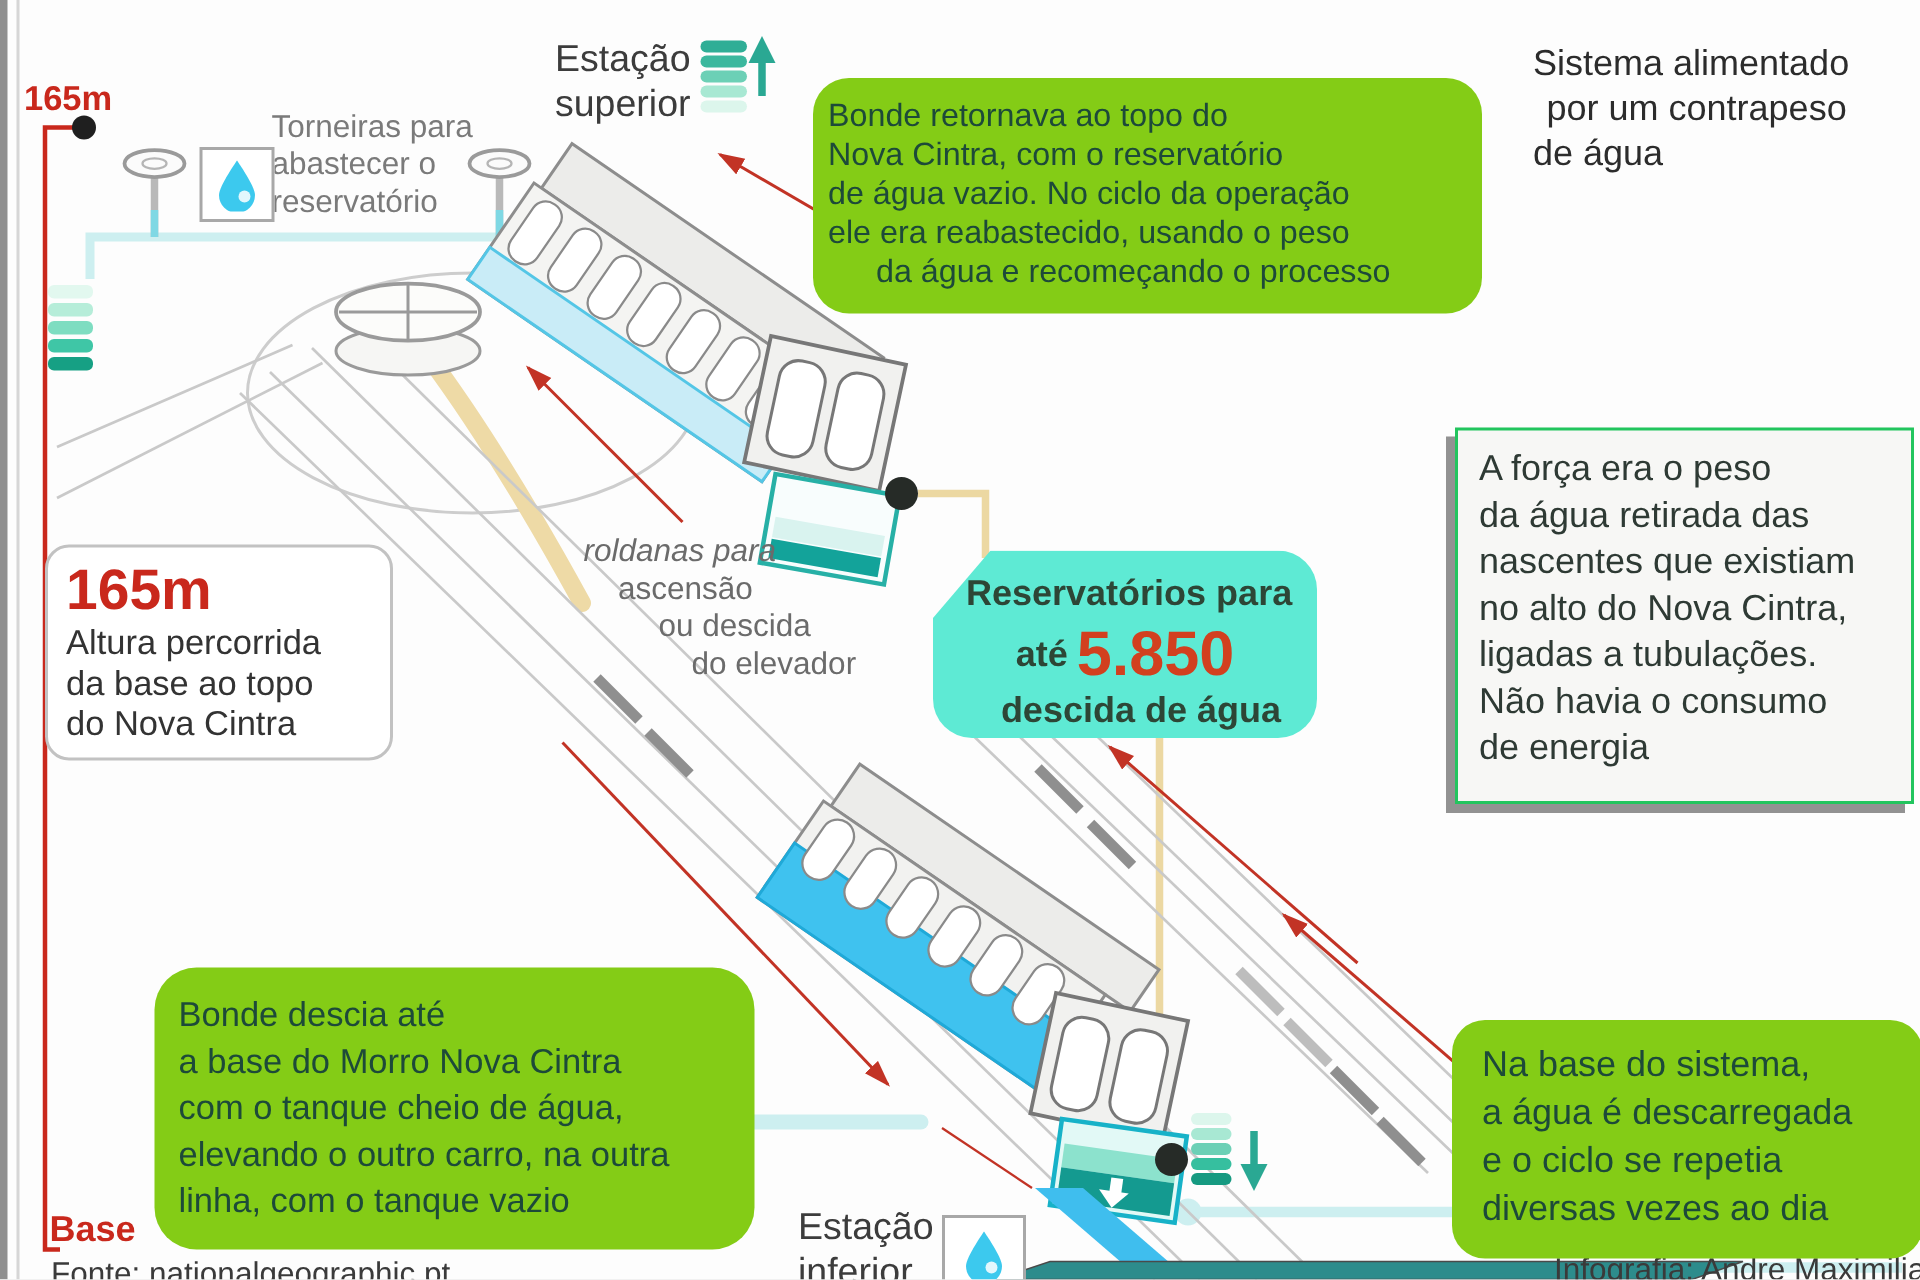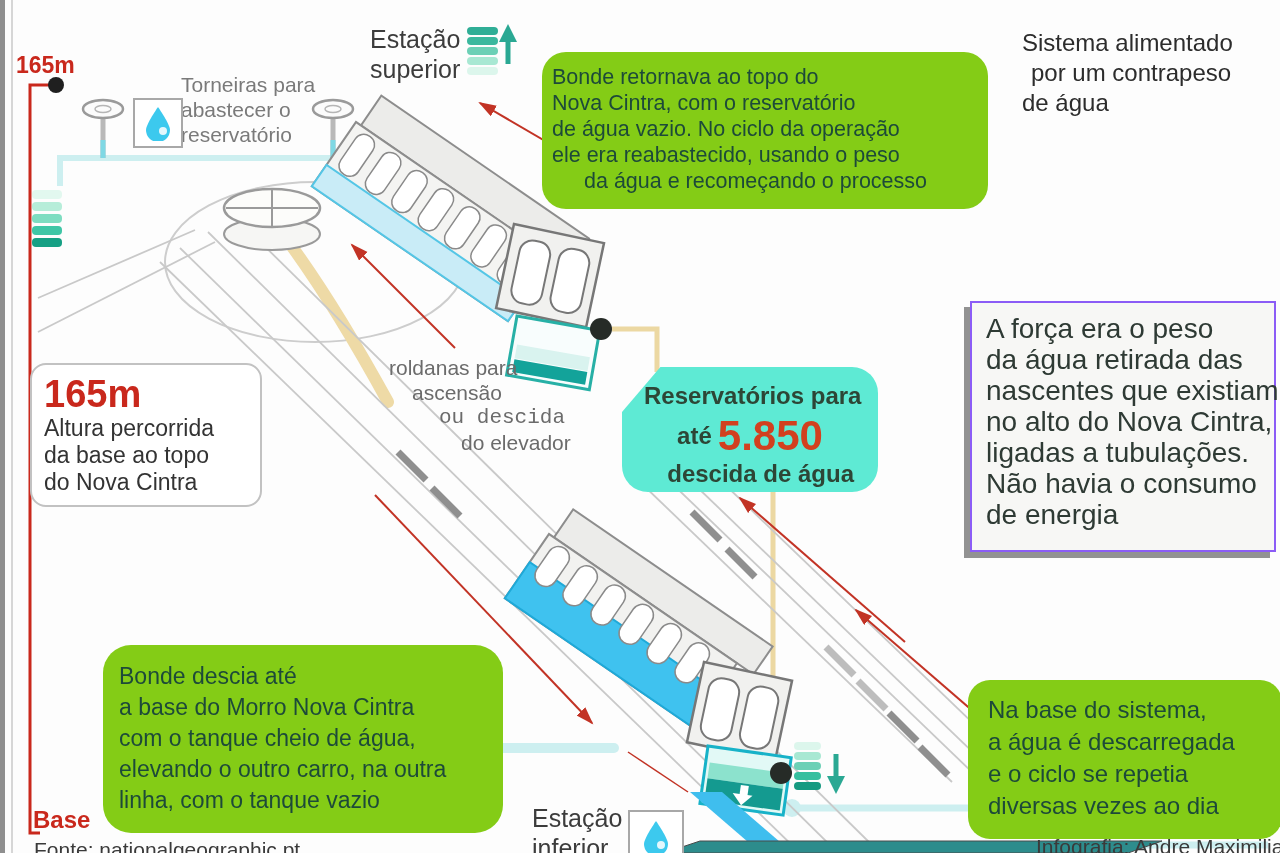--- a/index.html
+++ b/index.html
@@ -17,42 +17,42 @@
   .base-label{left:33px;top:806px;color:#c9281c;font-size:24px;font-weight:bold;}
   .source-label{left:34px;top:838px;color:#3a3a3a;font-size:21px;}
   .credit-label{left:1036px;top:835px;color:#3a3a3a;font-size:21px;}
   
   .taps-label{left:181px;top:72px;color:#7a7a7a;font-size:21px;line-height:25px;}
   .station-upper{left:370px;top:24px;color:#3c3c3c;font-size:25px;line-height:30px;}
   .station-lower{left:532px;top:803px;color:#3c3c3c;font-size:25px;line-height:30px;}
   .system-title{left:1022px;top:28px;color:#2c2c2c;font-size:24px;line-height:30px;}
   .system-title .l2{margin-left:9px;}
   .pulleys-label{left:370px;top:355px;color:#6b6b6b;font-size:21px;line-height:25px;}
-  .pulleys-label .l2{margin-left:19px;}
+  .pulleys-label .l2{margin-left:19px;font-style:italic;}
   .pulleys-label .l3{margin-left:42px;}
-  .pulleys-label .l4{margin-left:69px;font-family:Liberation Mono, monospace;}
+  .pulleys-label .l4{margin-left:69px;}
   .pulleys-label .l5{margin-left:91px;}
   
   .alt-box{left:30px;top:363px;width:216px;height:132px;background:#ffffff;
     border:2px solid #c2c2c2;border-radius:16px;padding:8px 0 0 12px;}
   .alt-box .big{color:#c9281c;font-size:38px;font-weight:bold;line-height:42px;}
   .alt-box .line{color:#333;font-size:23px;line-height:27px;}
   
   .mint{background:#84cc16;color:#1d4a39;}
   .callout-top{left:542px;top:52px;width:436px;height:145px;border-radius:24px;
     font-size:21.5px;line-height:26px;padding:12px 0 0 10px;}
   .callout-top .l5{margin-left:32px;}
   .callout-descent{left:103px;top:645px;width:384px;height:172px;border-radius:28px;
     font-size:23px;line-height:31px;padding:16px 0 0 16px;}
   .callout-cycle{left:968px;top:680px;width:294px;height:145px;border-radius:22px;
     font-size:24px;line-height:32px;padding:14px 0 0 20px;}
   
-  .force-box{left:970px;top:301px;width:288px;height:237px;background:#f7f7f5;
-    border:2px solid #8b5cf6;box-shadow:-6px 6px 0 #929292;color:#2e3a34;
-    font-size:28px;line-height:31px;padding:10px 0 0 14px;}
+  .force-box{left:970px;top:285px;width:288px;height:237px;background:#f7f7f5;
+    border:2px solid #22c55e;box-shadow:-6px 6px 0 #929292;color:#2e3a34;
+    font-size:24px;line-height:31px;padding:10px 0 0 14px;}
   
   .reservoir-box{left:622px;top:367px;width:256px;height:110px;background:#5eead4;
     border-radius:26px;clip-path:polygon(0 36%,15% 0,100% 0,100% 100%,0 100%);
     color:#2d4636;padding-top:15px;}
   .reservoir-box .r1{font-size:24px;font-weight:bold;padding-left:22px;white-space:nowrap;}
   .reservoir-box .r2{text-align:center;white-space:nowrap;margin-top:2px;}
   .reservoir-box .r2 .pre{font-size:24px;font-weight:bold;vertical-align:6px;margin-right:6px;}
   .reservoir-box .r2 .val{font-size:42px;font-weight:bold;color:#d2401f;}
   .reservoir-box .r3{font-size:24px;font-weight:bold;text-align:right;padding-right:24px;white-space:nowrap;margin-top:0px;}
   

